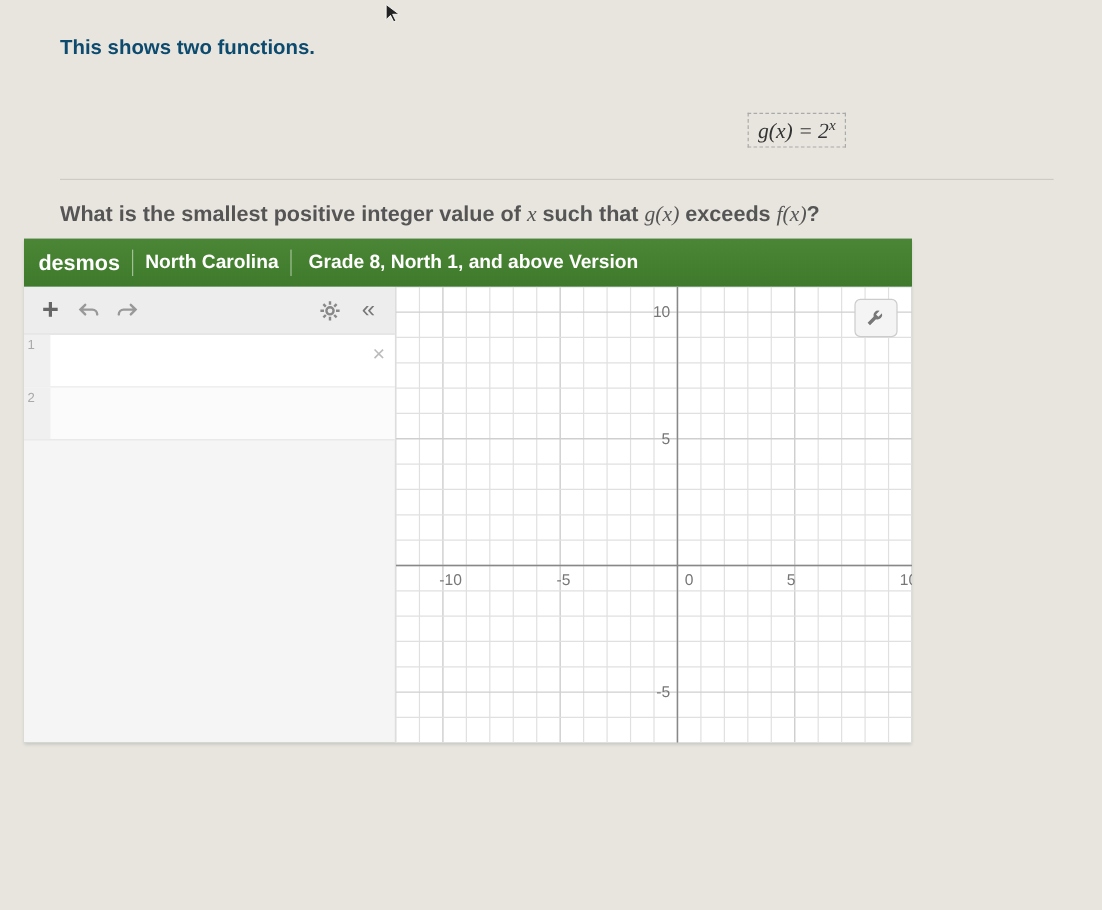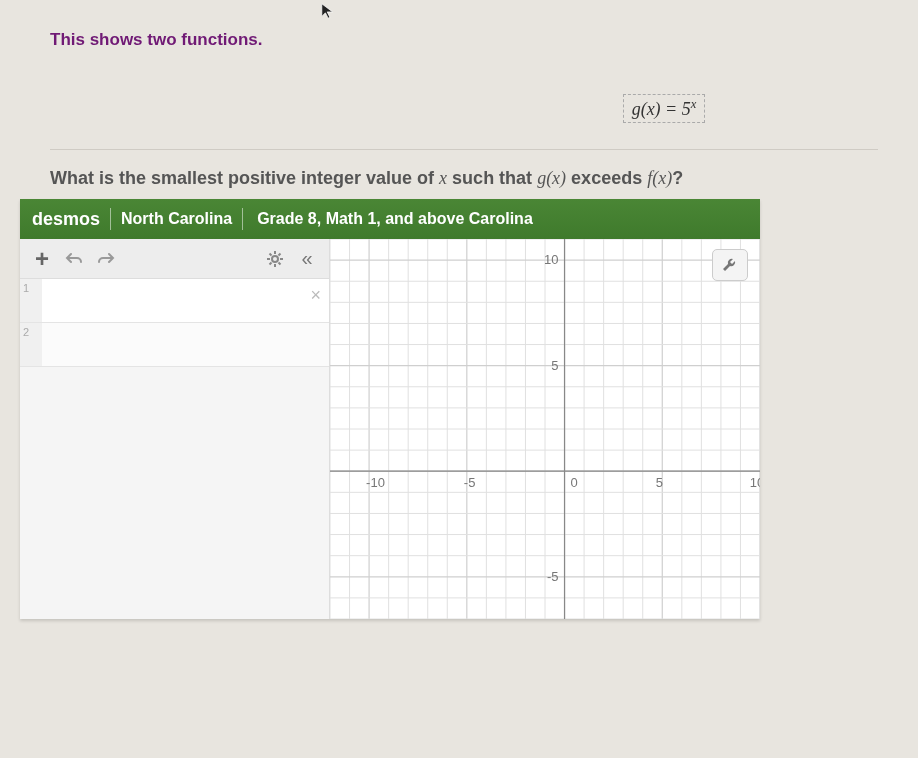--- a/index.html
+++ b/index.html
@@ -17,21 +17,21 @@
     left: 320px;
     top: 2px;
     width: 18px; height: 18px;
     z-index: 100;
     pointer-events: none;
   }
   .question-area {
     padding: 30px 40px 10px 50px;
   }
   .intro-text {
-    color: #701a75;
+    color: #0c4a6e;
     font-size: 17px;
     font-weight: bold;
     margin-bottom: 25px;
   }
   .functions-box {
     text-align: center;
     margin-bottom: 25px;
     padding-left: 400px;
   }
   .func-def {
@@ -156,38 +156,38 @@
 <svg class="cursor" viewBox="0 0 20 20">
   <path d="M2 2 L2 16 L6 12 L9 18 L11 17 L8 11 L14 11 Z" fill="#222" stroke="#fff" stroke-width="0.8"></path>
 </svg>
 
 <div class="question-area">
   <p class="intro-text">This shows two functions.</p>
 
   <div class="functions-box">
     <br>
     <span class="func-def">
-      <span>g(x) = 5</span><sup>x</sup>
+      <span>g(x) = 2</span><sup>x</sup>
     </span>
   </div>
 
   <hr class="sub-hr">
 
   <p class="question-text">
     <span>What is the smallest positive integer value of </span><span class="mathvar">x</span><span> such that </span><span class="mathvar">g(x)</span><span> exceeds </span><span class="mathvar">f(x)</span><span>?</span>
   </p>
 </div>
 
 <div class="desmos-widget">
   <div class="desmos-header">
     <span class="desmos-logo">desmos</span>
     <span class="hsep"></span>
     <span class="desmos-region">North Carolina</span>
     <span class="hsep"></span>
-    <span class="desmos-version">Grade 8, Math 1, and above Carolina</span>
+    <span class="desmos-version">Grade 8, North 1, and above Version</span>
   </div>
   <div class="desmos-body">
     <div class="expr-panel">
       <div class="expr-toolbar">
         <div class="tbtn plus">+</div>
         <div class="tbtn">
           <svg width="18" height="14" viewBox="0 0 18 14">
               <path d="M6 2 L2 6 L6 10 M2 6 H12 A4 4 0 0 1 16 10" fill="none" stroke="#999" stroke-width="2" stroke-linecap="round"></path>
             </svg>
         </div>

